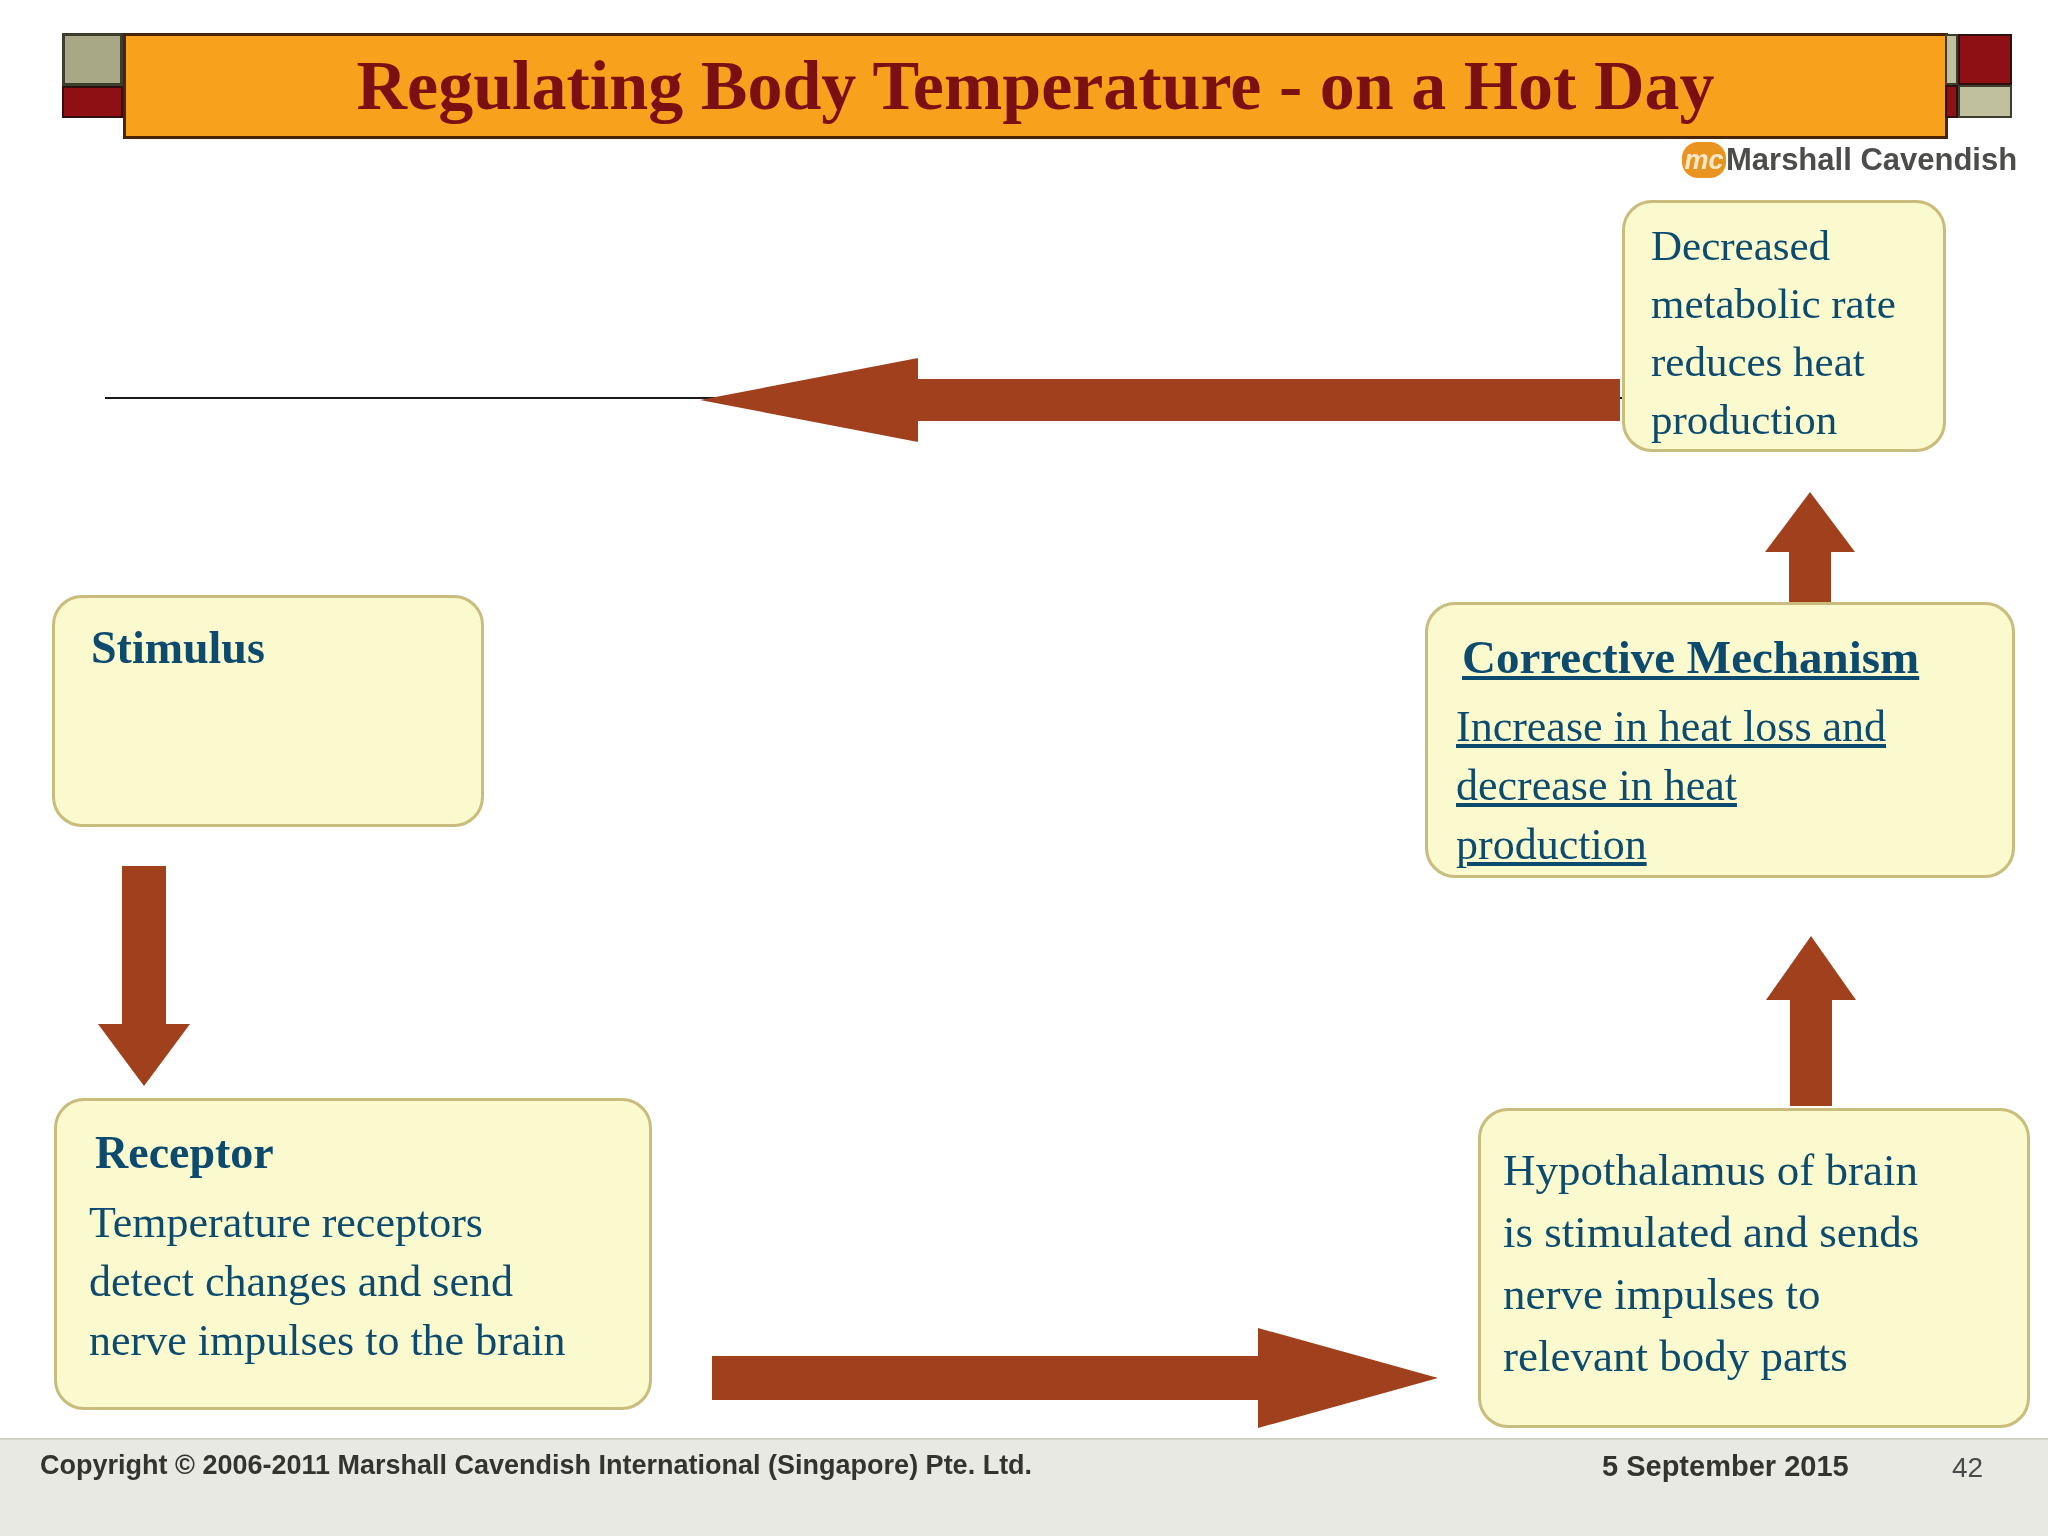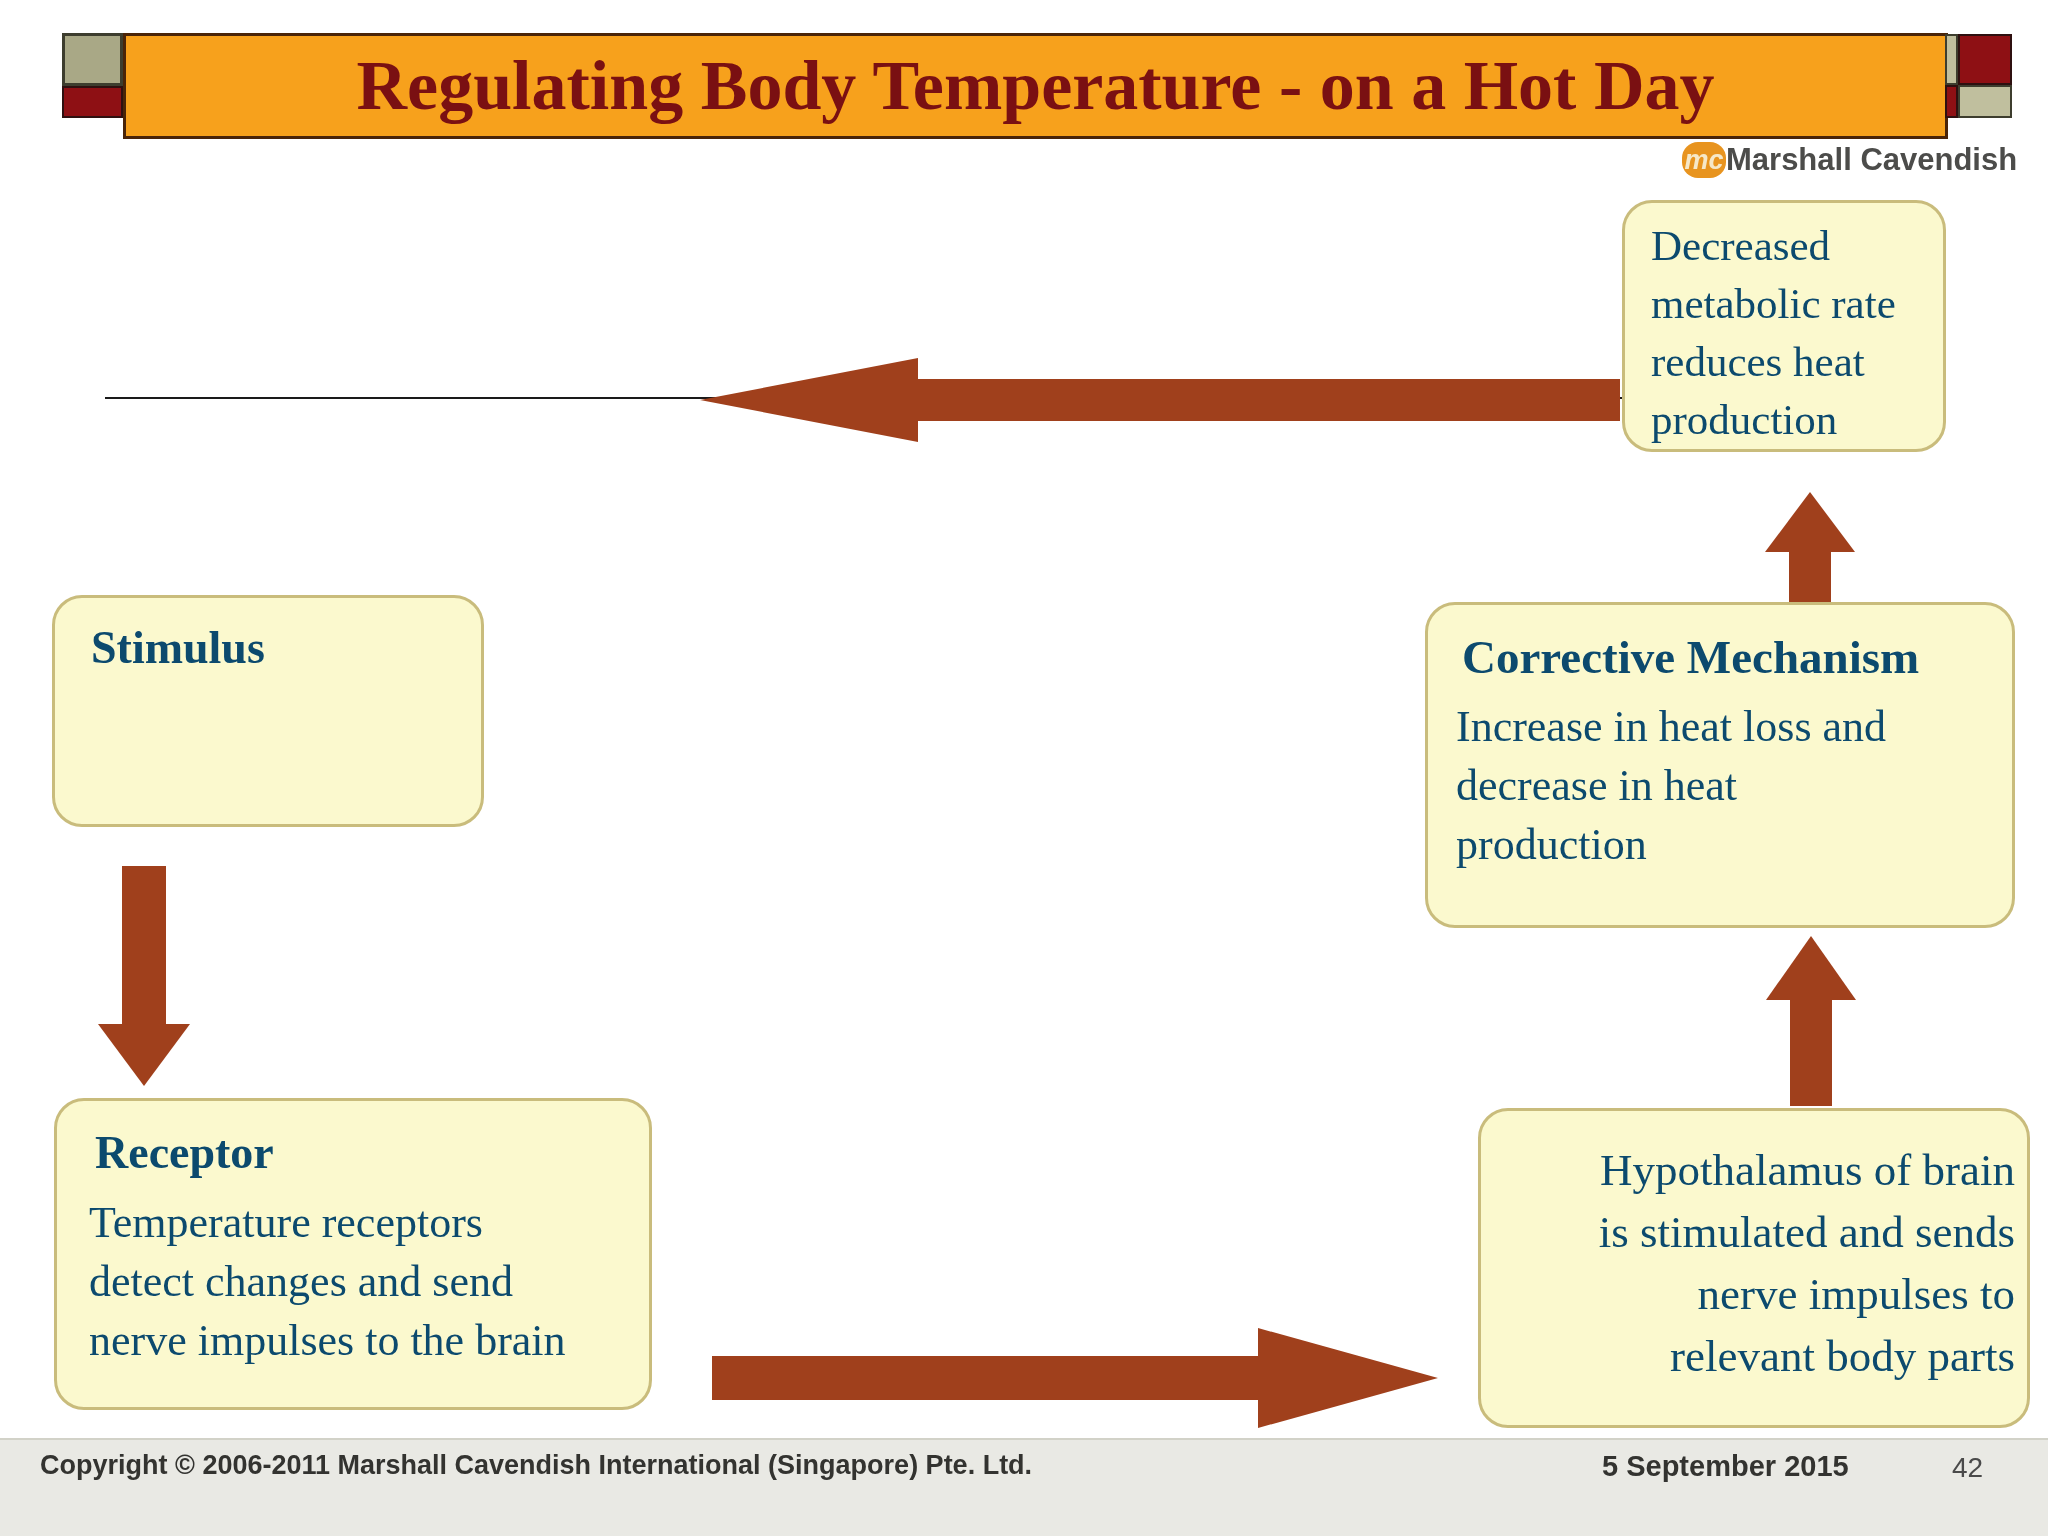--- a/index.html
+++ b/index.html
@@ -32,23 +32,23 @@
         display:flex;align-items:center;justify-content:center;}
   .logo .brand{margin-left:0;font-size:31px;font-weight:bold;color:var(--brand-text);white-space:nowrap;}
 
   .box{position:absolute;background:var(--box-fill);border:3px solid var(--box-border);
        border-radius:30px;box-sizing:border-box;color:#0c4a6e;}
   .box-heading{font-weight:bold;font-size:46px;line-height:56px;margin:0 0 12px 6px;}
   .box-body{font-size:44px;line-height:59px;white-space:pre-line;}
 
   .box-stimulus{left:52px;top:595px;width:432px;height:232px;padding:22px 20px 0 30px;}
   .box-receptor{left:54px;top:1098px;width:598px;height:312px;padding:24px 20px 0 32px;}
-  .box-hypothalamus{left:1478px;top:1108px;width:552px;height:320px;padding:28px 12px 0 22px;text-align:right;}
+  .box-hypothalamus{left:1478px;top:1108px;width:552px;height:320px;padding:28px 12px 0 22px;}
   .box-hypothalamus .box-body{font-size:45px;line-height:62px;}
-  .box-corrective{left:1425px;top:602px;width:590px;height:326px;padding:24px 14px 16px 28px;}
+  .box-corrective{left:1425px;top:602px;width:590px;height:276px;padding:24px 14px 16px 28px;text-decoration:underline;}
   .box-corrective .box-heading{font-size:47px;}
   .box-decreased{left:1622px;top:200px;width:324px;height:252px;padding:14px 6px 0 26px;}
   .box-decreased .box-body{font-size:43px;line-height:58px;}
 
   .connector-line{position:absolute;left:105px;top:397px;width:1517px;height:2px;background:var(--line);}
 
   .arr{position:absolute;background:var(--arrow);}
   .tri{position:absolute;width:0;height:0;}
   
   .a1-shaft{left:918px;top:379px;width:702px;height:42px;}

